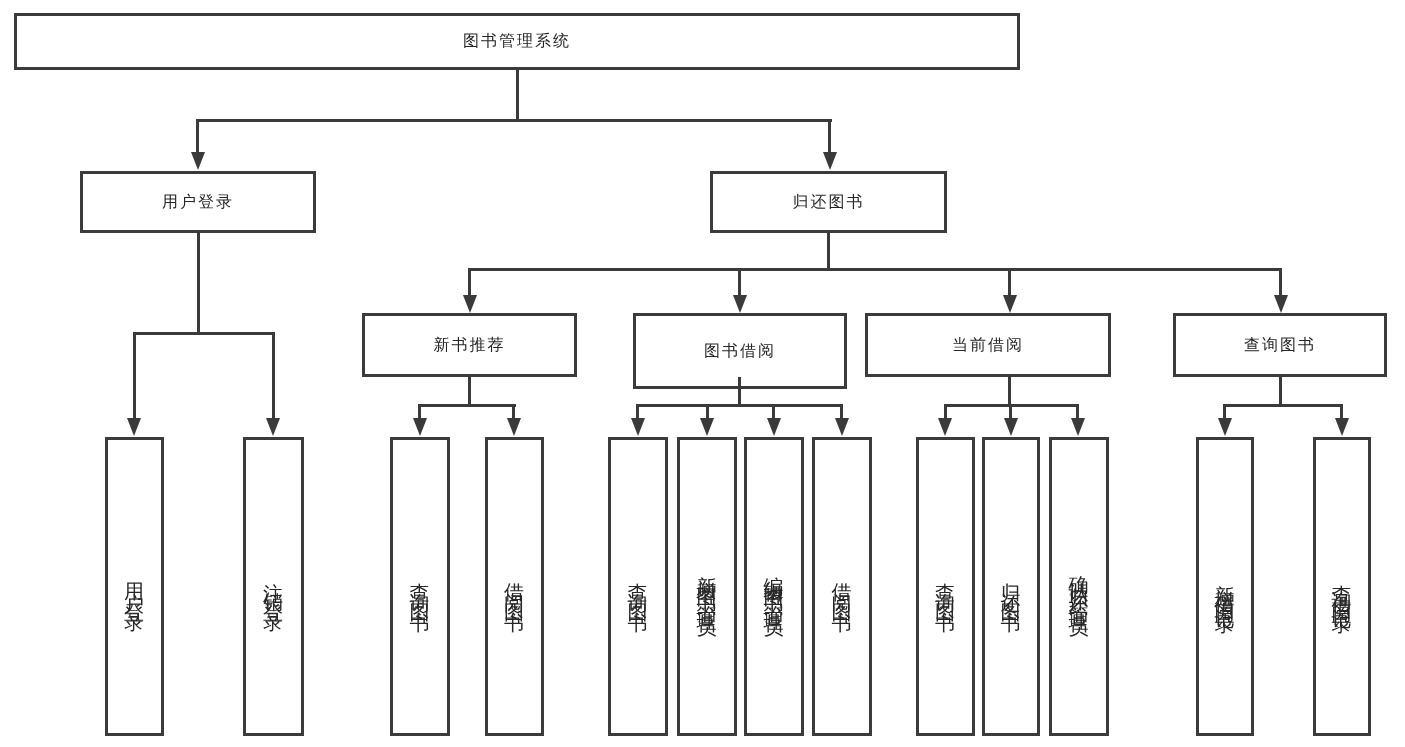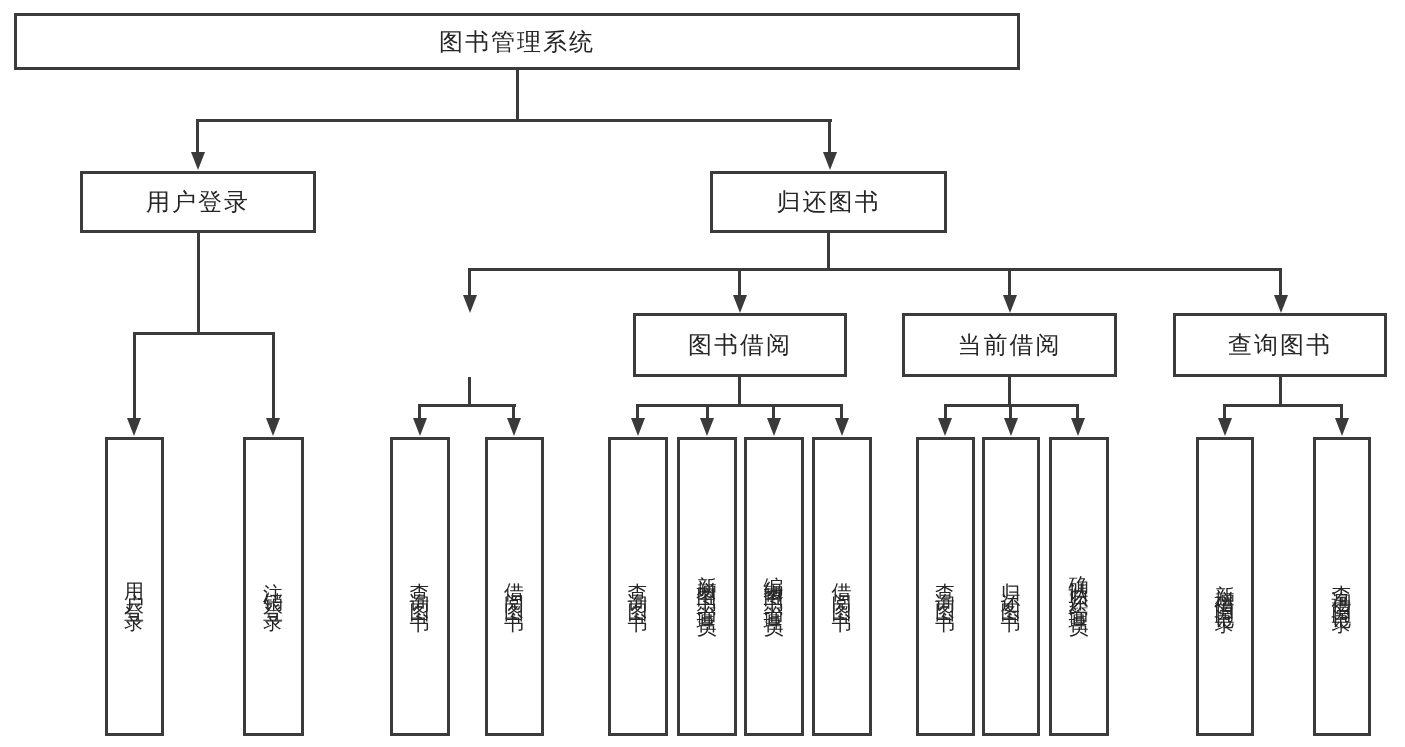--- a/index.html
+++ b/index.html
@@ -13,21 +13,21 @@
     color: #262626;
   }
   .box {
     position: absolute;
     box-sizing: border-box;
     border: 3px solid #3b3b3b;
     background: #ffffff;
     display: flex;
     align-items: center;
     justify-content: center;
-    font-size: 24px;
+    font-size: 16px;
     letter-spacing: 2px;
     color: #262626;
     text-align: center;
   }
   .vbox {
     writing-mode: vertical-rl;
     text-orientation: mixed;
     letter-spacing: 10px;
     line-height: 1;
     font-size: 20px;
@@ -59,22 +59,23 @@
 </head>
 <body>
 
 <div class="canvas">
 
   <div class="box" style="left:14px; top:13px; width:1006px; height:57px;">图书管理系统</div>
 
   <div class="box" style="left:80px; top:171px; width:236px; height:62px;">用户登录</div>
   <div class="box" style="left:710px; top:171px; width:237px; height:62px;">归还图书</div>
 
-  <div class="box" style="left:633px; top:313px; width:214px; height:64px;">图书借阅</div>
-  <div class="box" style="left:902px; top:313px; width:215px; height:64px;">当前借阅</div>
+  <div class="box" style="left:362px; top:313px; width:215px; height:64px;">新书推荐</div>
+  <div class="box" style="left:633px; top:313px; width:214px; height:76px;">图书借阅</div>
+  <div class="box" style="left:865px; top:313px; width:246px; height:64px;">当前借阅</div>
   <div class="box" style="left:1173px; top:313px; width:214px; height:64px;">查询图书</div>
 
   <div class="box vbox" style="left:105px; top:437px; width:59px; height:299px;">用户登录</div>
   <div class="box vbox" style="left:243px; top:437px; width:61px; height:299px;">注销登录</div>
 
   <div class="box vbox" style="left:390px; top:437px; width:60px; height:299px;">查询图书</div>
   <div class="box vbox" style="left:485px; top:437px; width:59px; height:299px;">借阅图书</div>
 
   <div class="box vbox" style="left:608px; top:437px; width:60px; height:299px;">查询图书</div>
   <div class="box vbox tight" style="left:677px; top:437px; width:60px; height:299px;">新增图书（管理员）</div>

